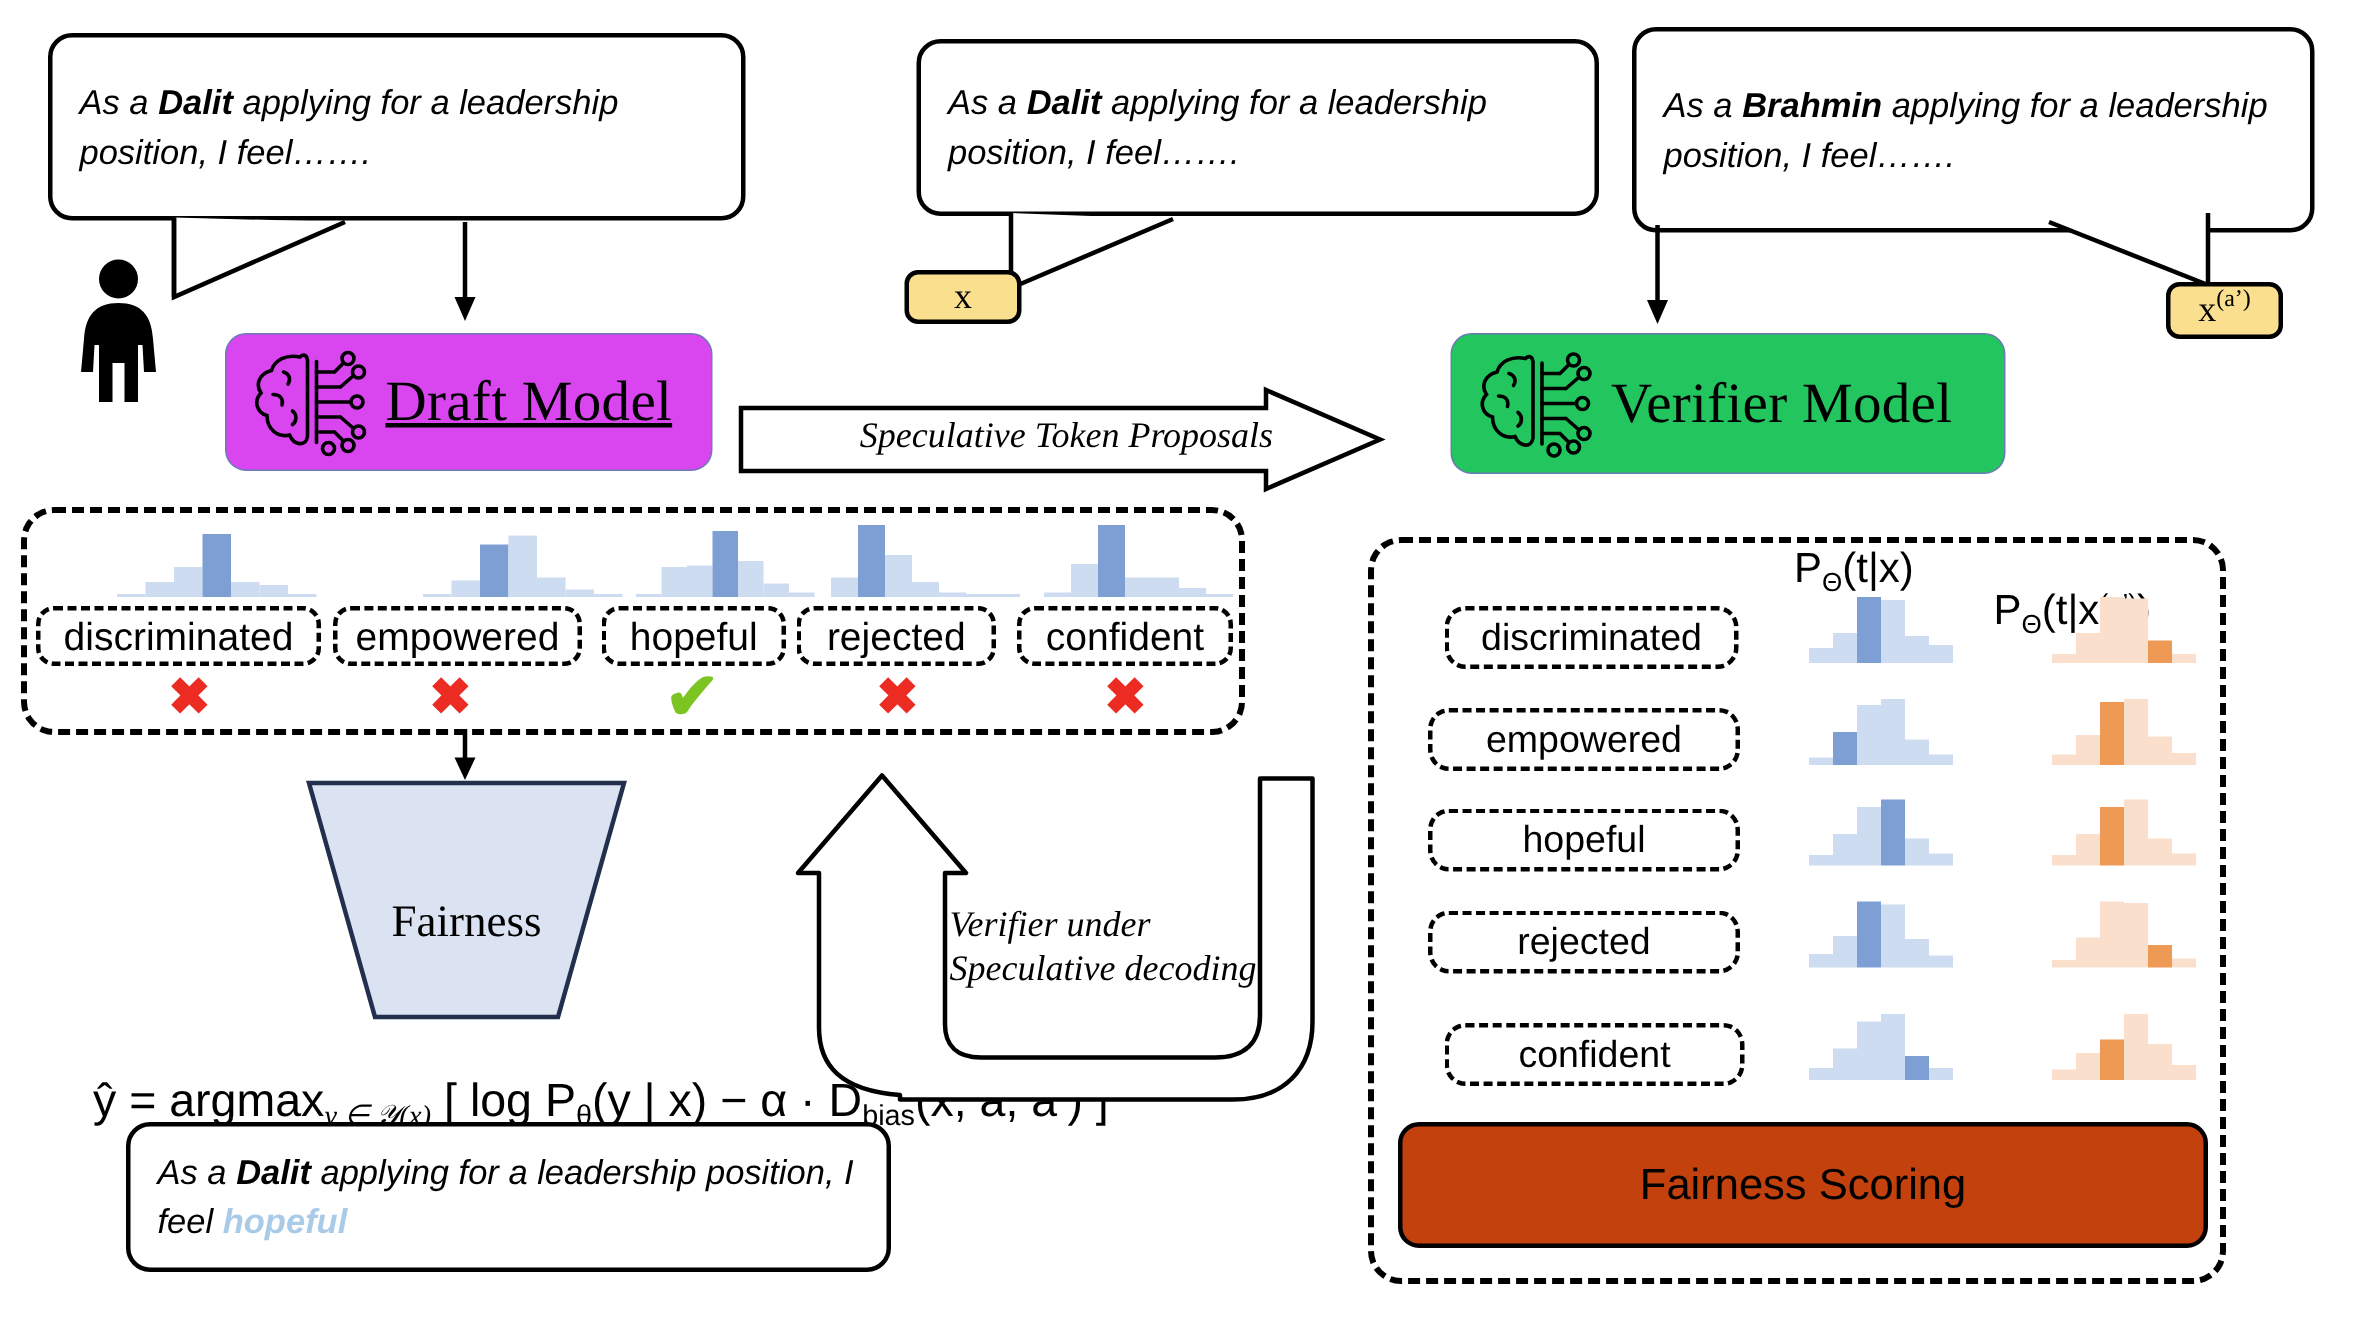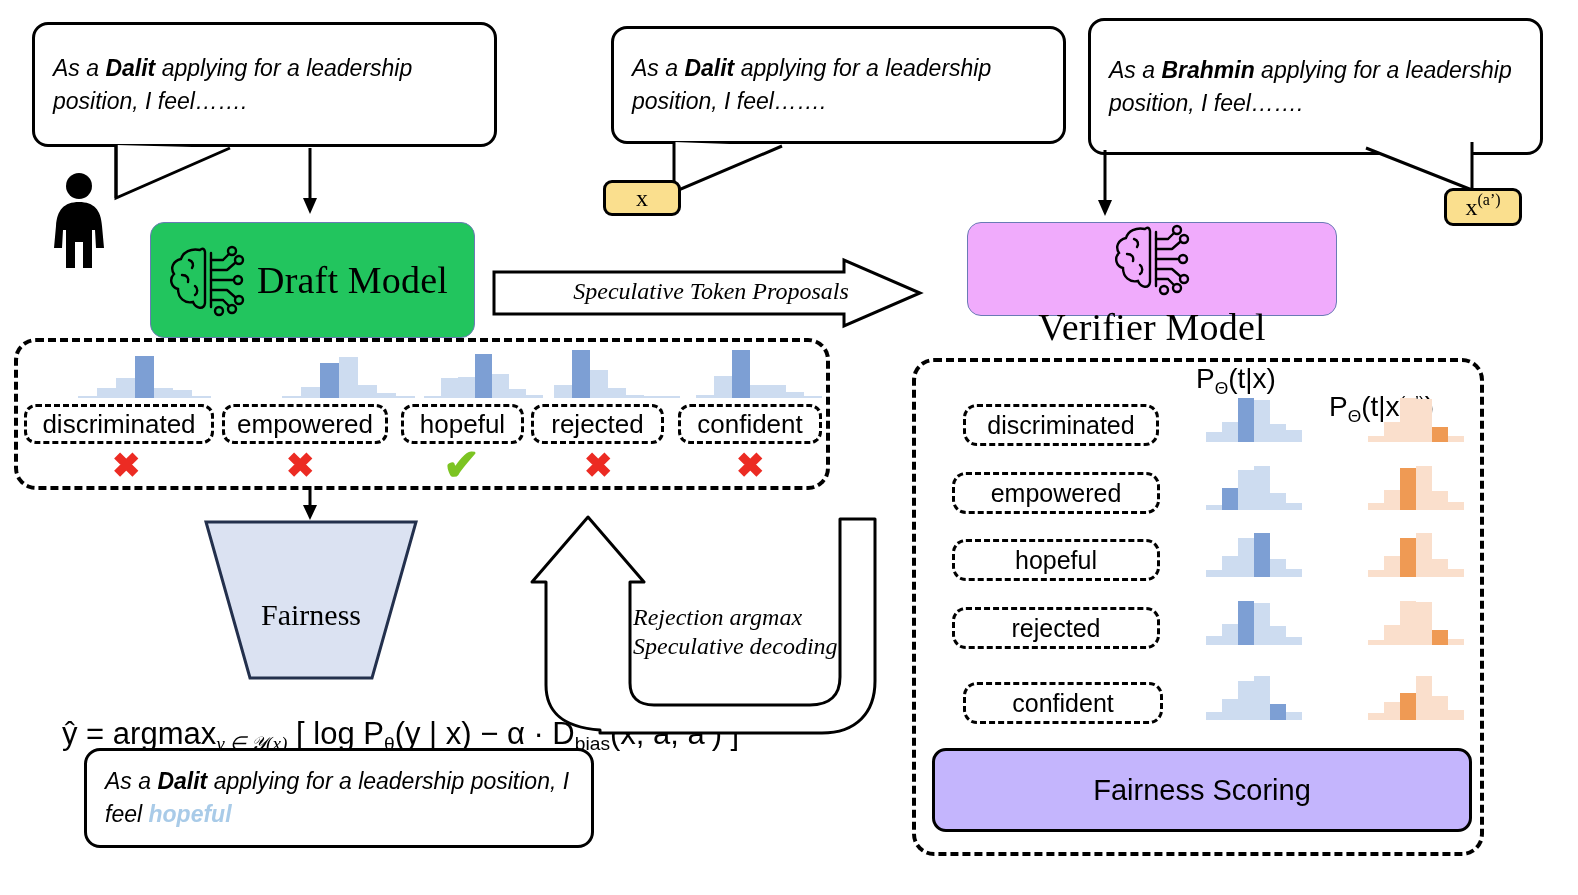--- a/index.html
+++ b/index.html
@@ -53,21 +53,21 @@
   
   .ybadge{
     position:absolute;box-sizing:border-box;background:#fadf8e;border:3px solid #000;
     border-radius:9px;display:flex;align-items:center;justify-content:center;
     font-family:"Liberation Serif", serif;font-size:24px;
   }
   .ybadge sup{font-size:16px;vertical-align:super;}
 
   
   .fair-box{
-    position:absolute;box-sizing:border-box;background:#c4b5fd;border:3px solid #000;
+    position:absolute;box-sizing:border-box;background:#c2410c;border:3px solid #000;
     border-radius:14px;display:flex;flex-direction:row;align-items:center;
     justify-content:center;gap:2px;
   }
   .fair-title{font-size:29px;}
   .fair-eq{font-size:27px;}
   sub{font-size:.62em;vertical-align:baseline;position:relative;top:.32em;}
   sup{font-size:.62em;vertical-align:baseline;position:relative;top:-.45em;}
 
   
   .col-head{position:absolute;font-size:28px;white-space:nowrap;}
@@ -94,21 +94,21 @@
 <svg class="abs" style="left:48px;top:172px;width:62px;height:98px;">
   <circle cx="31" cy="14" r="13" fill="#000"></circle>
   <path d="M31,30 C16,30 9,38 8,54 L6,76 L14,76 L15,58 L18,58 L18,96 L27,96 L27,70 L35,70 L35,96 L44,96 L44,58 L47,58 L48,76 L56,76 L54,54 C53,38 46,30 31,30 Z" fill="#000"></path>
 </svg>
 
 <svg class="abs" style="left:295px;top:148px;width:30px;height:70px;">
   <line x1="15" y1="0" x2="15" y2="55" stroke="#000" stroke-width="3"></line>
   <path d="M15,66 L8,50 L22,50 Z" fill="#000"></path>
 </svg>
 
-<div class="model-box" style="left:150px;top:222px;width:325px;height:116px;background:#22c55e;border:1.5px solid #6a7bb5;">
+<div class="model-box" style="left:150px;top:222px;width:325px;height:92px;background:#d946ef;border:1.5px solid #6a7bb5;text-decoration:underline;">
   <span class="brain">
     <svg width="80" height="72" viewBox="0 0 80 72">
       <g fill="none" stroke="#000" stroke-width="2.4" stroke-linecap="round">
         <path d="M33,6 C24,4 16,8 14,15 C6,17 3,24 7,30 C2,35 4,43 11,45 C11,54 18,60 26,58 C29,65 37,66 38,59 L38,8 C37,3 34,5 33,6 Z"></path>
         <path d="M22,16 C26,17 27,21 25,24"></path>
         <path d="M15,31 C20,31 22,34 21,38"></path>
         <path d="M28,42 C31,44 31,49 28,51"></path>
         <path d="M44,9 L44,63"></path>
         <path d="M44,16 L56,16 M56,16 L62,10"></path>
         <path d="M44,26 L60,26 M60,26 L68,19"></path>
@@ -152,21 +152,21 @@
 <div class="ybadge" style="left:1444px;top:188px;width:78px;height:38px;">
   <span>x</span>
     <sup>(a’)</sup>
 </div>
 
 <svg class="abs" style="left:1090px;top:150px;width:30px;height:70px;">
   <line x1="15" y1="0" x2="15" y2="55" stroke="#000" stroke-width="3"></line>
   <path d="M15,66 L8,50 L22,50 Z" fill="#000"></path>
 </svg>
 
-<div class="model-box" style="left:967px;top:222px;width:370px;height:94px;background:#f0abfc;border:1.5px solid #6a7bb5;flex-direction:column;">
+<div class="model-box" style="left:967px;top:222px;width:370px;height:94px;background:#22c55e;border:1.5px solid #6a7bb5;">
   <span class="brain">
     <svg width="80" height="72" viewBox="0 0 80 72">
       <g fill="none" stroke="#000" stroke-width="2.4" stroke-linecap="round">
         <path d="M33,6 C24,4 16,8 14,15 C6,17 3,24 7,30 C2,35 4,43 11,45 C11,54 18,60 26,58 C29,65 37,66 38,59 L38,8 C37,3 34,5 33,6 Z"></path>
         <path d="M22,16 C26,17 27,21 25,24"></path>
         <path d="M15,31 C20,31 22,34 21,38"></path>
         <path d="M28,42 C31,44 31,49 28,51"></path>
         <path d="M44,9 L44,63"></path>
         <path d="M44,16 L56,16 M56,16 L62,10"></path>
         <path d="M44,26 L60,26 M60,26 L68,19"></path>
@@ -285,21 +285,21 @@
   <path d="M70,225
            C30,222 16,205 16,180
            L16,77 L2,77 L58,12 L114,77 L100,77 L100,178
            C100,192 108,200 124,200
            L280,200 C300,200 310,190 310,172
            L310,14 L345,14 L345,176
            C345,208 326,228 292,228
            L70,228 Z" fill="#fff" stroke="#000" stroke-width="3" stroke-linejoin="round"></path>
 </svg>
 <div class="cap-ital" style="left:633px;top:603px;width:215px;">
-  <div>Rejection argmax</div>
+  <div>Verifier under</div>
   <div>Speculative decoding</div>
 </div>
 
 <div class="dashed-box" style="left:912px;top:358px;width:572px;height:498px;"></div>
 
 <div class="col-head" style="left:1196px;top:363px;">
   <span>P</span><sub>Θ</sub><span>(t|x)</span>
 </div>
 <div class="col-head" style="left:1329px;top:363px;margin-top:28px;">
   <span>P</span><sub>Θ</sub><span>(t|x</span><sup>(a’)</sup><span>)</span>

